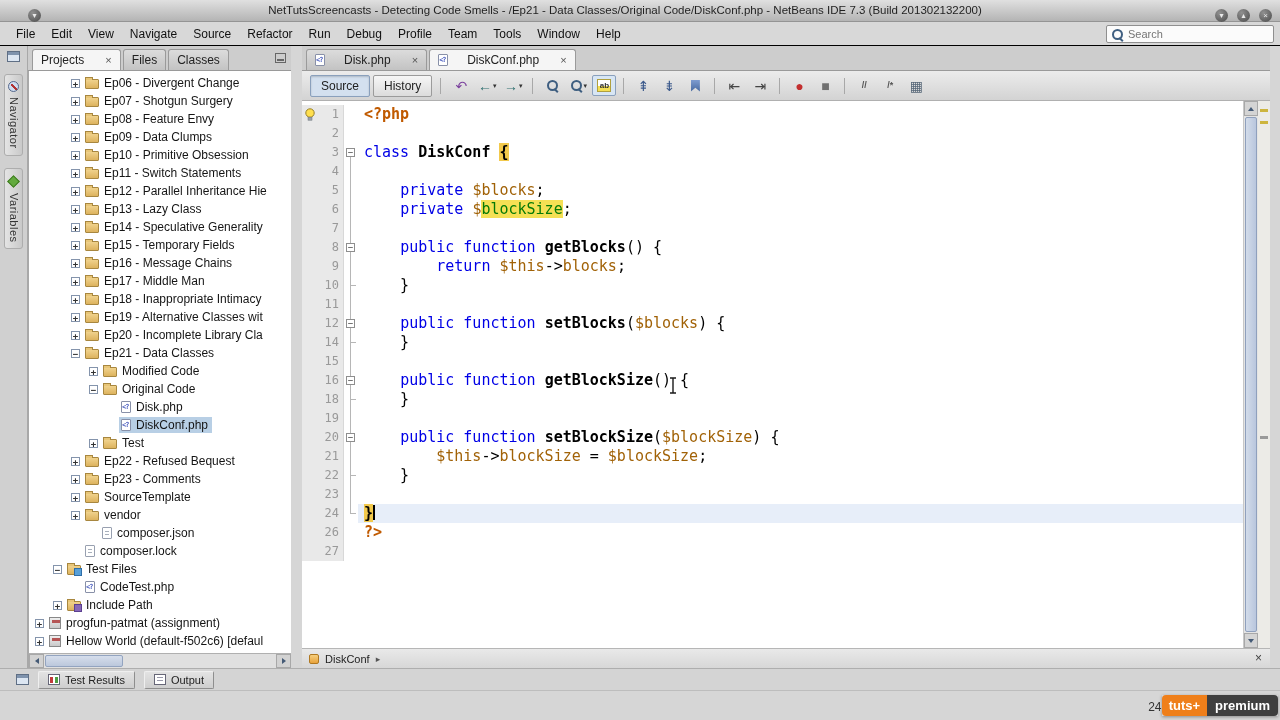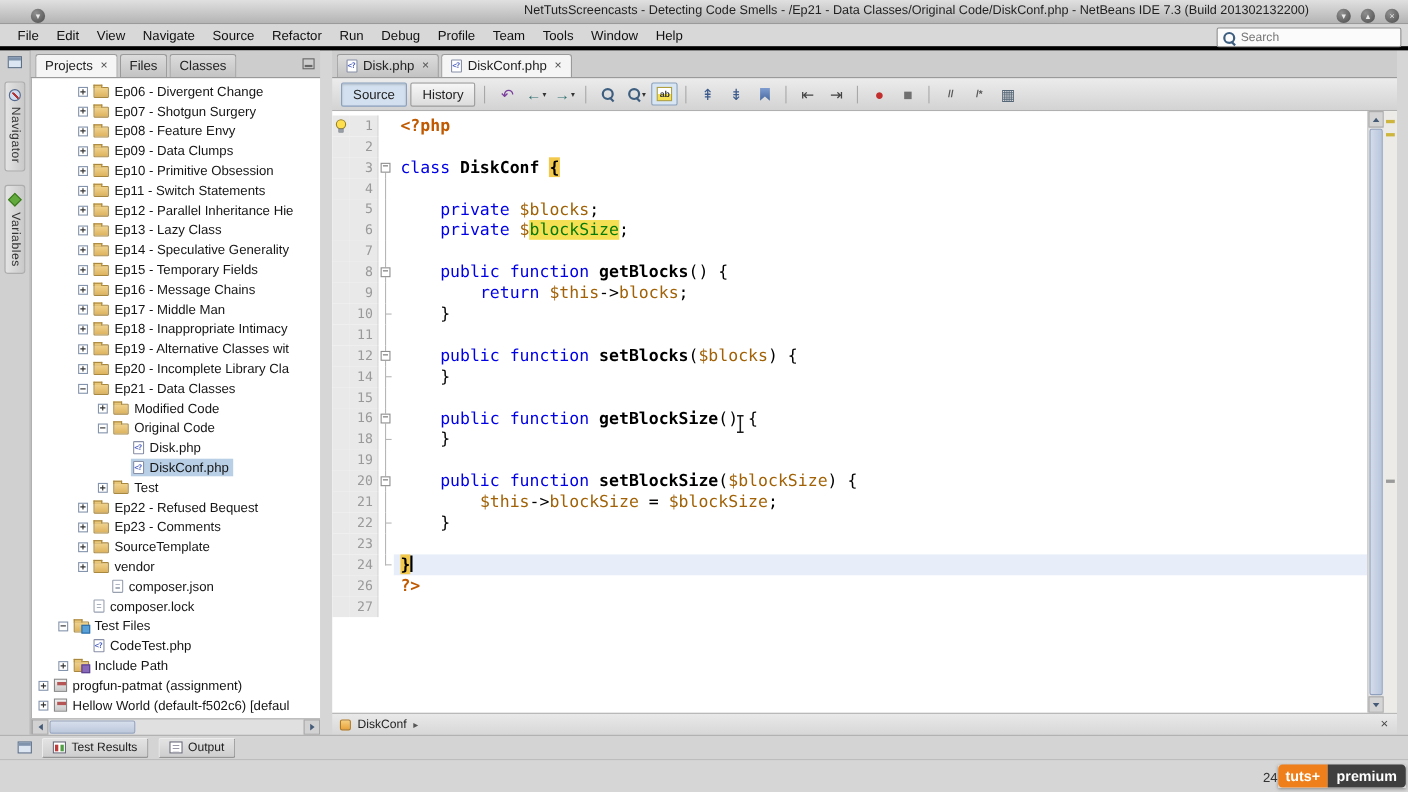--- a/index.html
+++ b/index.html
@@ -1,27 +1,27 @@
 <!DOCTYPE html>
 <html><head>
 <meta charset="utf-8">
 <style>
 *{box-sizing:border-box;margin:0;padding:0}
 body{margin:0;font-family:"Liberation Sans",sans-serif;background:#8a8a8a}
 .window{position:relative;width:1280px;height:720px;background:#d6d6d6;overflow:hidden}
 
 
 .titlebar{position:absolute;top:0;left:0;right:0;height:22px;background:linear-gradient(#e0e0e0,#b4b4b4);border-bottom:1px solid #949494}
-.tb-title{position:absolute;left:60px;right:90px;top:4px;text-align:right;font-size:11.5px;color:#1f1f1f;white-space:nowrap;overflow:hidden}
+.tb-title{position:absolute;left:60px;right:90px;top:4px;text-align:center;font-size:11.5px;color:#1f1f1f;white-space:nowrap;overflow:hidden}
 .winbtn{width:13px;height:13px;border-radius:50%;background:radial-gradient(circle at 35% 30%,#909090,#4a4a4a);color:#eaeaea;font-size:8px;line-height:13px;text-align:center;display:inline-block;margin-left:9px;cursor:default}
 .tb-left{position:absolute;left:28px;top:4px}
 .tb-right{position:absolute;right:8px;top:4px}
 
 
-.menubar{position:absolute;top:22px;left:0;right:0;height:24px;background:#d8d8d8;border-bottom:4px solid #000000;display:flex;align-items:center;padding-left:8px}
+.menubar{position:absolute;top:22px;left:0;right:0;height:24px;background:#d8d8d8;border-bottom:1px solid #000000;display:flex;align-items:center;padding-left:8px}
 .menu-item{font-size:12px;color:#111;padding:3px 8px;white-space:nowrap}
 .searchbox{position:absolute;right:6px;top:3px;width:168px;height:18px;border:1px solid #8f8f8f;background:#fbfbfb;border-radius:2px;display:flex;align-items:center;padding:0 4px;gap:4px}
 .searchbox input{border:none;outline:none;flex:1;font-size:11px;color:#333;background:transparent;min-width:0;font-family:inherit}
 .mag{position:relative;width:13px;height:13px;flex:0 0 13px;display:inline-block}
 .mag::before{content:"";position:absolute;left:1px;top:1px;width:7px;height:7px;border:2px solid #3e5e80;border-radius:50%}
 .mag::after{content:"";position:absolute;left:9px;top:9px;width:5px;height:2px;background:#3e5e80;transform:rotate(45deg);transform-origin:0 0}
 
 
 .main{position:absolute;top:46px;left:0;right:0;bottom:52px;display:flex}
 .left-strip{flex:0 0 28px;background:#d0d0d0;border-right:1px solid #a8a8a8;display:flex;flex-direction:column;align-items:center;padding-top:5px;gap:12px}
@@ -29,21 +29,21 @@
 .strip-dock-icon::before,.dock-restore-icon::before{content:"";position:absolute;left:0;top:0;right:0;height:3px;background:#7f93ad}
 .vtab{display:flex;flex-direction:column;align-items:center;gap:5px;border:1px solid #adadad;background:linear-gradient(90deg,#e4e4e4,#c9c9c9);border-radius:3px;padding:6px 2px}
 .vlabel{writing-mode:vertical-rl;font-size:11px;color:#333;letter-spacing:.5px}
 .navigator-icon{width:11px;height:11px;border-radius:50%;border:1px solid #55688c;background:#cfdcf0;position:relative}
 .navigator-icon::after{content:"";position:absolute;left:2px;top:2px;width:6px;height:6px;background:linear-gradient(45deg,transparent 38%,#b23333 38%,#b23333 62%,transparent 62%)}
 .variables-icon{width:9px;height:9px;background:#63aa3e;border:1px solid #3d7a1f;transform:rotate(45deg);margin:2px}
 
 
 .projects{flex:0 0 263px;display:flex;flex-direction:column;background:#d6d6d6;min-width:0}
 .panel-tabs,.ed-tabs{height:25px;background:#cdcdcd;border-bottom:1px solid #9a9a9a;display:flex;align-items:flex-end;padding-left:4px;position:relative}
-.ptab,.etab{display:flex;align-items:center;gap:5px;font-size:12px;color:#222;padding:3px 8px;border:1px solid #9a9a9a;border-bottom:none;background:linear-gradient(#dcdcdc,#c3c3c3);border-radius:3px 3px 0 0;margin-right:2px;white-space:nowrap}
+.ptab,.etab{display:flex;align-items:center;gap:19px;font-size:12px;color:#222;padding:3px 8px;border:1px solid #9a9a9a;border-bottom:none;background:linear-gradient(#dcdcdc,#c3c3c3);border-radius:3px 3px 0 0;margin-right:2px;white-space:nowrap}
 .ptab.active,.etab.active{background:#f5f5f5}
 .tab-x{font-size:11px;color:#555;margin-left:2px}
 .panel-min{position:absolute;right:5px;top:7px;width:11px;height:10px;border:1px solid #666}
 .panel-min::after{content:"";position:absolute;left:1px;right:1px;bottom:1px;height:2px;background:#666}
 .project-tree{flex:1;background:#fff;overflow:hidden;padding-top:3px;border-left:1px solid #a8a8a8}
 .trow{display:flex;align-items:center;height:18px;font-size:12px;color:#151515;white-space:nowrap}
 .thandle{flex:0 0 12px;height:12px}
 .thandle.box{flex:0 0 9px;width:9px;height:9px;border:1px solid #8494ac;background:#fff;font:bold 9px/8px "DejaVu Sans Mono",monospace;color:#333;text-align:center;margin-right:3px}
 .tnode{display:flex;align-items:center;padding:1px 4px 1px 2px;gap:5px}
 .tnode.sel{background:#b8cfe5}

